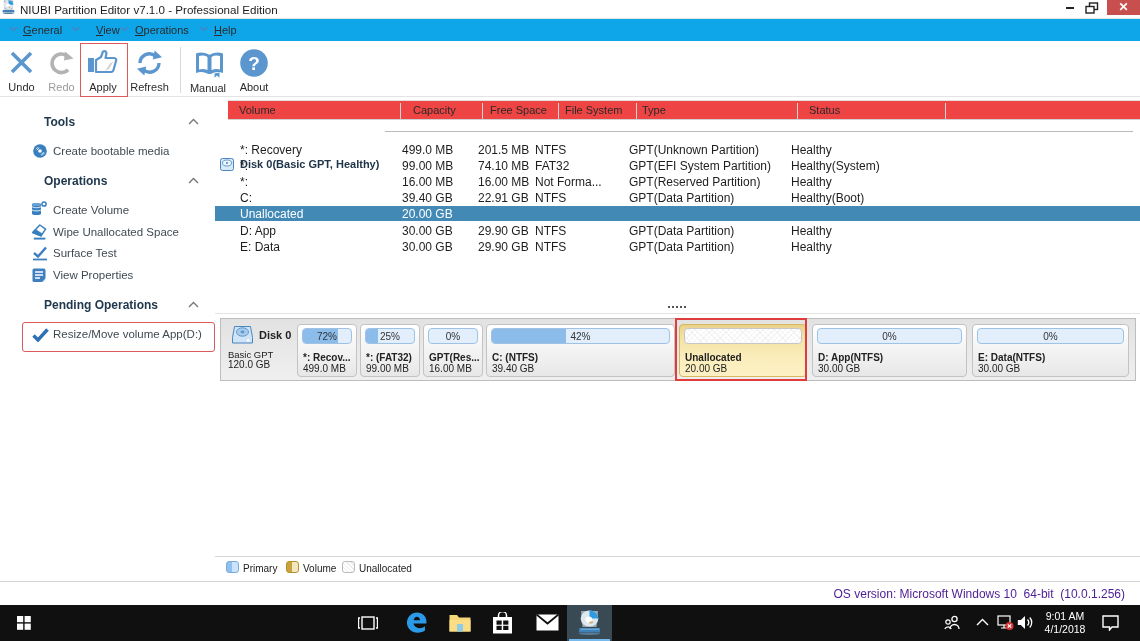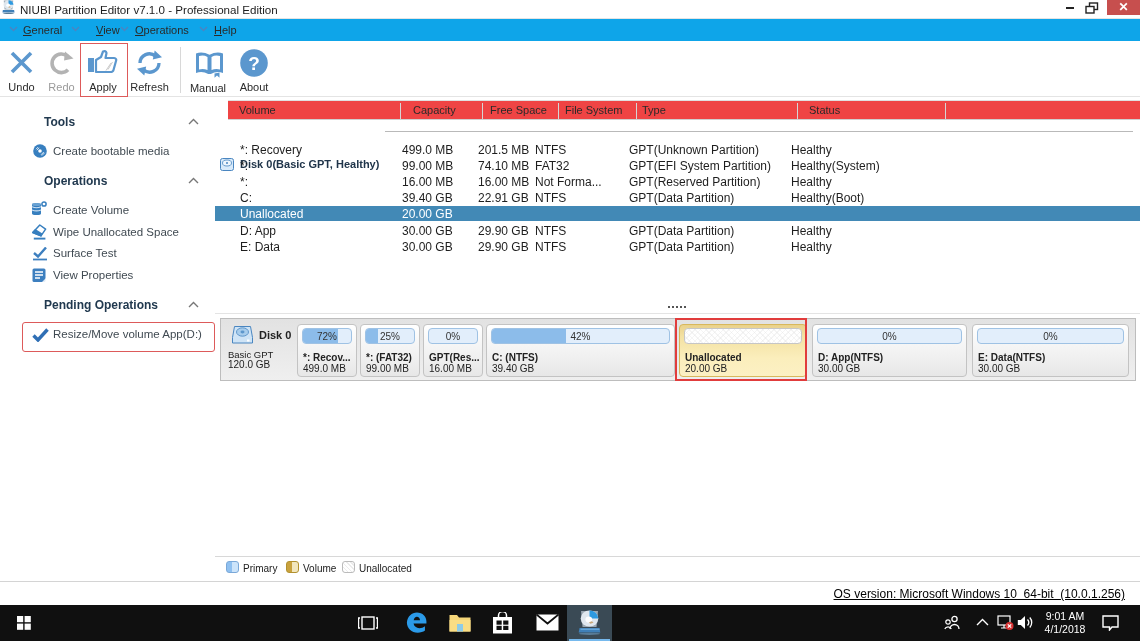--- a/index.html
+++ b/index.html
@@ -61,21 +61,21 @@
 .pbar .fill { position:absolute; left:0; top:0; bottom:0; background:#8cbcea; }
 .pbar .pct { position:relative; }
 .pname { position:absolute; left:5px; top:27px; font-size:10px; font-weight:bold; color:#222; white-space:nowrap; }
 .psize { position:absolute; left:5px; top:38px; font-size:10px; color:#222; white-space:nowrap; }
 
 
 #legend { left:215px; top:556px; width:925px; height:25px; background:#fff; border-top:1px solid #d8d8d8; }
 .lsq { position:absolute; top:4px; width:13px; height:12px; border-radius:3px; border:1px solid #aaa; }
 .ltx { position:absolute; top:6px; font-size:10px; color:#222; }
 #statusbar { left:0; top:581px; width:1140px; height:24px; background:#fff; border-top:1px solid #d4d4d4; }
-#os-text { position:absolute; right:15px; top:5px; font-size:12px; color:#000000;text-decoration:underline; }
+#os-text { position:absolute; right:15px; top:5px; font-size:12px; color:#4c1d95; }
 
 
 #taskbar { left:0; top:605px; width:1140px; height:36px; background:#101010; will-change:transform; }
 #searchbox { position:absolute; left:40px; top:0; width:308px; height:36px; background:#3c3c3c; }
 #searchbox .txt { position:absolute; left:41px; top:10px; font-size:12px; color:#cccccc; }
 .tb-ic { position:absolute; top:6px; }
 #appcell { position:absolute; left:567px; top:0; width:45px; height:36px; background:#3a4a55; }
 #appcell .underline { position:absolute; left:2px; right:2px; bottom:0; height:2px; background:#76b9ed; }
 #traytime { position:absolute; left:1041px; top:5px; width:48px; text-align:center; font-size:10.5px; color:#fff; line-height:13px; }
 </style>

